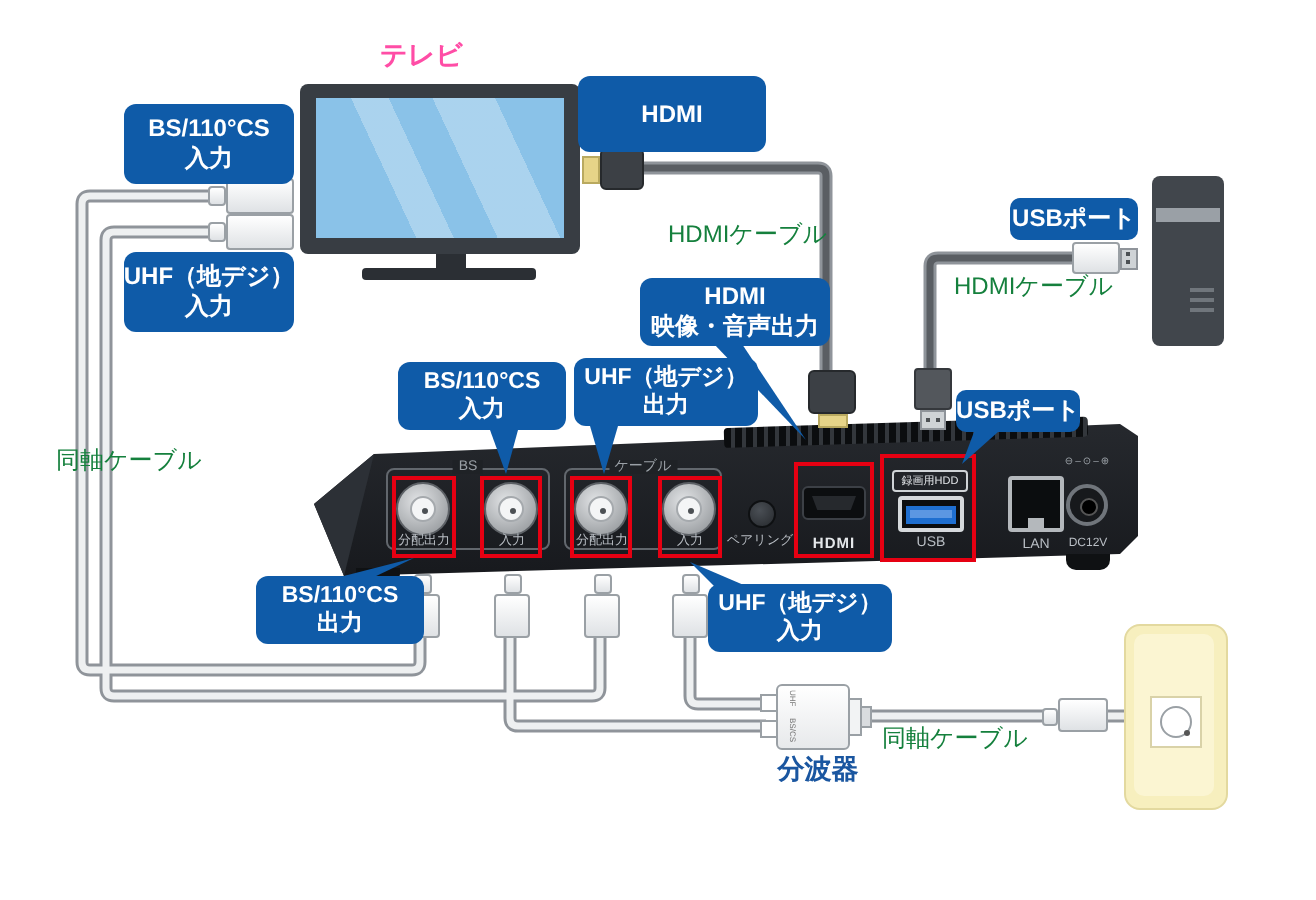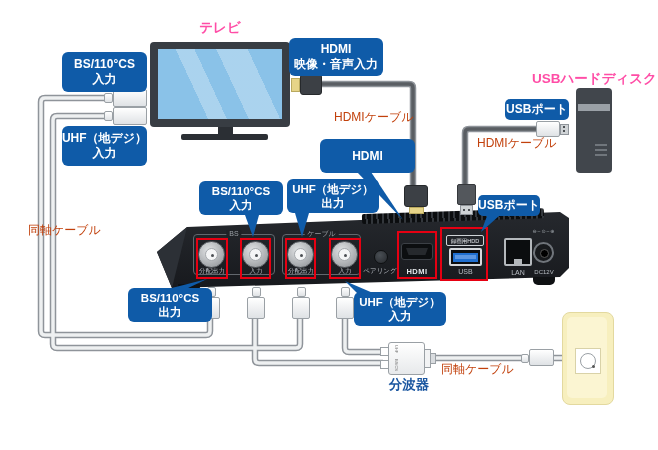--- a/index.html
+++ b/index.html
@@ -8,23 +8,23 @@
   .abs{position:absolute;}
   svg.layer{position:absolute;left:0;top:0;width:658px;height:450px;pointer-events:none;}
 
   
   .callout{position:absolute;background:#0f5ba8;color:#fff;border-radius:6px;
            display:flex;flex-direction:column;justify-content:center;align-items:center;
            text-align:center;font-weight:bold;font-size:12px;line-height:1.25;box-sizing:border-box;}
   .callout .l{white-space:nowrap;}
   .callout.small{font-size:12px;border-radius:5px;}
 
-  .pink-title{position:absolute;color:#ff4da6;font-weight:bold;font-size:13.5px;text-align:center;white-space:nowrap;}
+  .pink-title{position:absolute;color:#ff4da6;font-weight:bold;font-size:13.5px;text-align:left;white-space:nowrap;}
   .blue-title{position:absolute;color:#1a56a0;font-weight:bold;font-size:13.5px;text-align:center;white-space:nowrap;}
-  .note{position:absolute;color:#c2410c;font-size:12px;white-space:nowrap;}
+  .note{position:absolute;color:#15803d;font-size:12px;white-space:nowrap;}
 
   
   .tv-frame{position:absolute;left:150px;top:42px;width:140px;height:85px;background:#383d43;border-radius:4px;}
   .tv-screen{position:absolute;left:8px;top:7px;width:124px;height:70px;background:#8ac2e8;
      background-image:linear-gradient(65deg,rgba(255,255,255,0) 32%,rgba(255,255,255,.28) 32%,rgba(255,255,255,.28) 44%,rgba(255,255,255,0) 44%,rgba(255,255,255,0) 58%,rgba(255,255,255,.28) 58%,rgba(255,255,255,.28) 78%,rgba(255,255,255,0) 78%);}
   .tv-neck{position:absolute;left:218px;top:127px;width:15px;height:8px;background:#2b2f34;}
   .tv-base{position:absolute;left:181px;top:134px;width:87px;height:6px;background:#2b2f34;border-radius:2px;}
 
   
   .hdd{position:absolute;left:576px;top:88px;width:36px;height:85px;background:#41464c;border-radius:4px;}
@@ -148,21 +148,20 @@
     <div class="tv-screen"></div>
   </div>
   <div class="tv-neck"></div>
   <div class="tv-base"></div>
   <div class="pink-title" style="left:190px;top:19px;width:60px;">テレビ</div>
 
   <div class="hdd">
     <div class="stripe"></div>
     <div class="vents"></div>
   </div>
-  <div class="pink-title" style="left:532px;top:70px;width:122px;">USBハードディスク</div>
 
   <div class="rec-body"></div>
   <div class="rec-slant"></div>
   <div class="rec-vent"></div>
   <div class="foot" style="left:178px;top:284px;"></div>
   <div class="foot" style="left:533px;top:277px;"></div>
 
   <div class="group" style="left:193px;top:234px;width:80px;height:39px;">
     <span class="group-label">BS</span>
   </div>
@@ -311,24 +310,24 @@
   <div class="callout" style="left:62px;top:52px;width:85px;height:40px;">
     <span class="l">BS/110°CS</span>
     <span class="l">入力</span>
   </div>
   <div class="callout" style="left:62px;top:126px;width:85px;height:40px;">
     <span class="l">UHF（地デジ）</span>
     <span class="l">入力</span>
   </div>
   <div class="callout" style="left:289px;top:38px;width:94px;height:38px;">
     <span class="l">HDMI</span>
-    <span class="l">映像・音声入力</span>
   </div>
   <div class="callout" style="left:320px;top:139px;width:95px;height:34px;">
     <span class="l">HDMI</span>
+    <span class="l">映像・音声出力</span>
   </div>
   <div class="callout" style="left:199px;top:181px;width:84px;height:34px;font-size:11.5px;">
     <span class="l">BS/110°CS</span>
     <span class="l">入力</span>
   </div>
   <div class="callout" style="left:287px;top:179px;width:92px;height:34px;font-size:11.5px;">
     <span class="l">UHF（地デジ）</span>
     <span class="l">出力</span>
   </div>
   <div class="callout" style="left:128px;top:288px;width:84px;height:34px;font-size:11.5px;">

